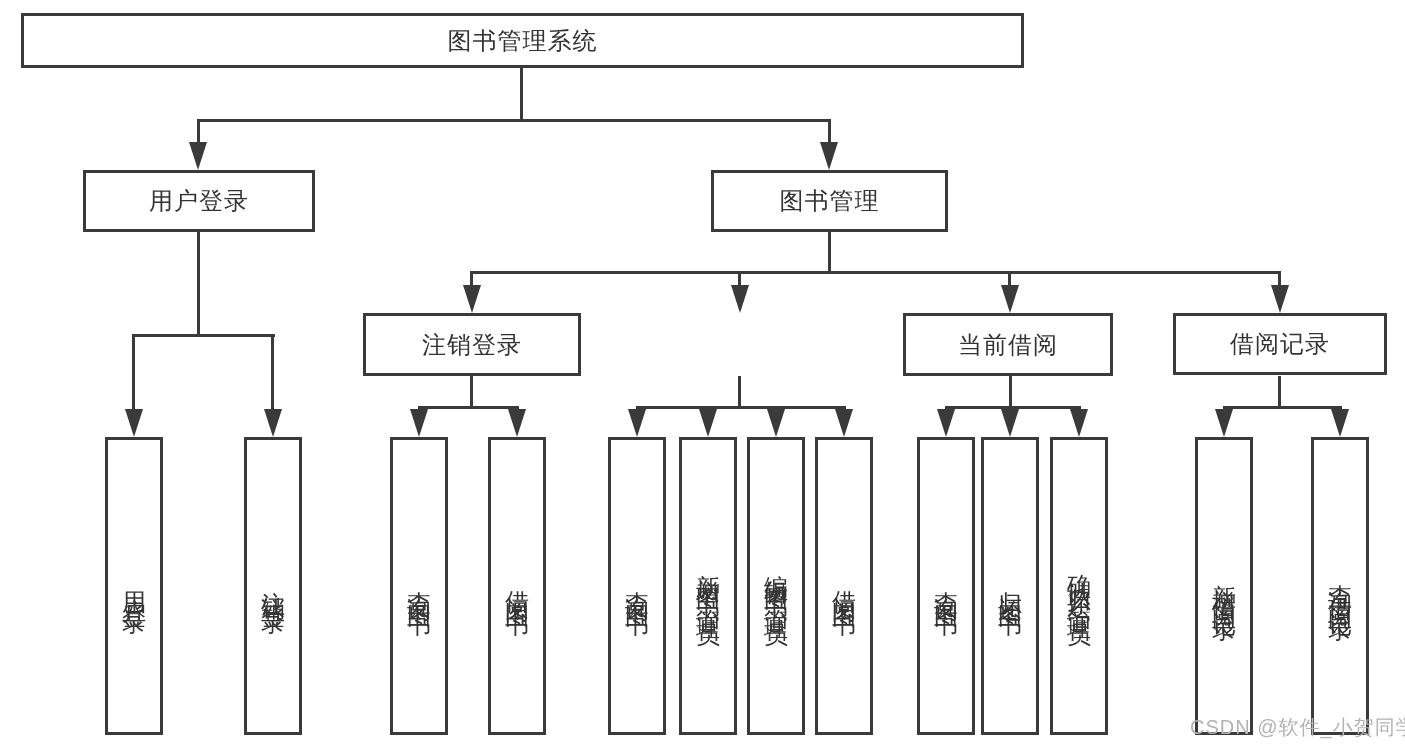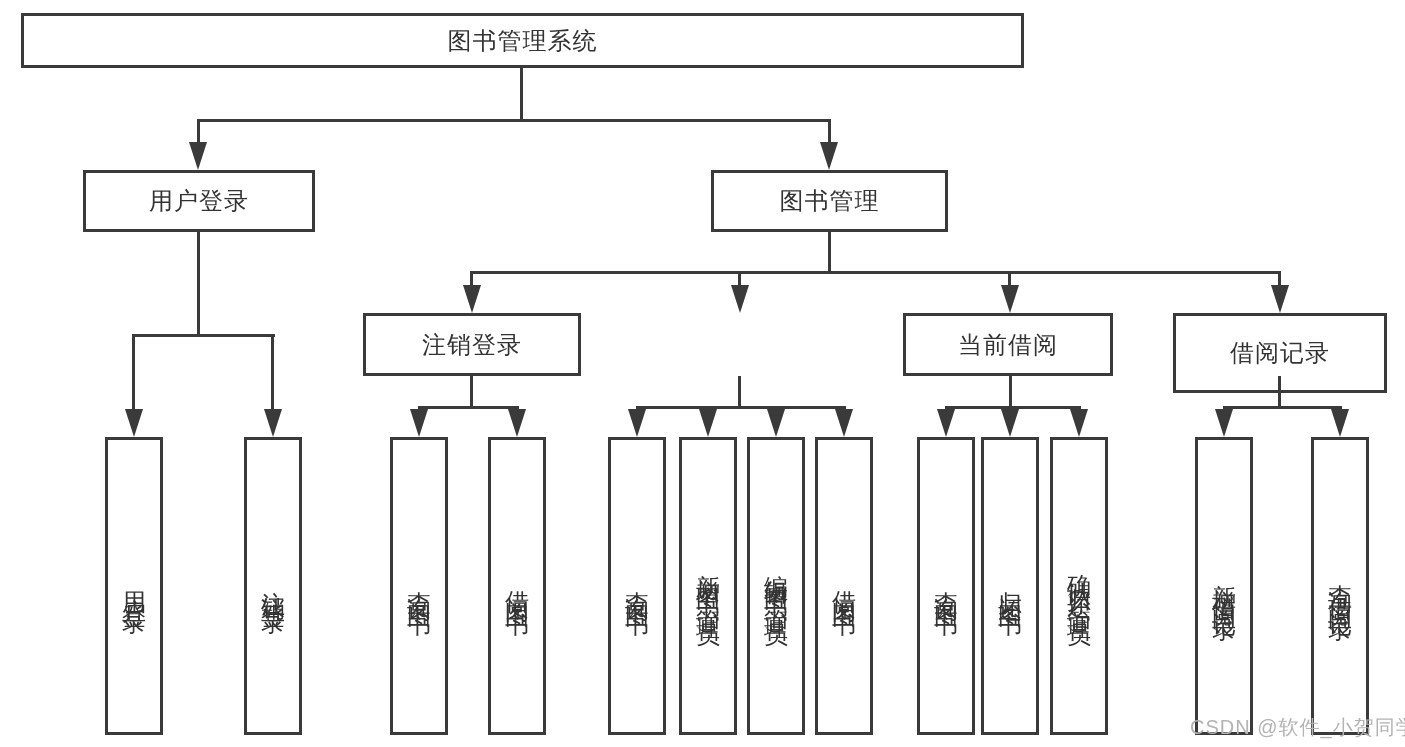--- a/index.html
+++ b/index.html
@@ -84,21 +84,21 @@
   <div class="arrow" style="left:1001px;top:285px"></div>
   <div class="vline" style="left:1278px;top:271px;height:18px"></div>
   <div class="arrow" style="left:1271px;top:285px"></div>
 
   <div class="box" style="left:363px;top:313px;width:218px;height:63px">
     <span class="hlabel">注销登录</span>
   </div>
   <div class="box" style="left:903px;top:313px;width:210px;height:63px">
     <span class="hlabel">当前借阅</span>
   </div>
-  <div class="box" style="left:1173px;top:313px;width:214px;height:80px">
+  <div class="box" style="left:1173px;top:313px;width:214px;height:62px">
     <span class="hlabel">借阅记录</span>
   </div>
 
   <div class="vline" style="left:470px;top:376px;height:32px"></div>
   <div class="hline" style="left:418px;top:406px;width:101px"></div>
   <div class="arrow" style="left:410px;top:409px"></div>
   <div class="arrow" style="left:508px;top:409px"></div>
 
   <div class="vline" style="left:738px;top:376px;height:32px"></div>
   <div class="hline" style="left:636px;top:406px;width:210px"></div>

